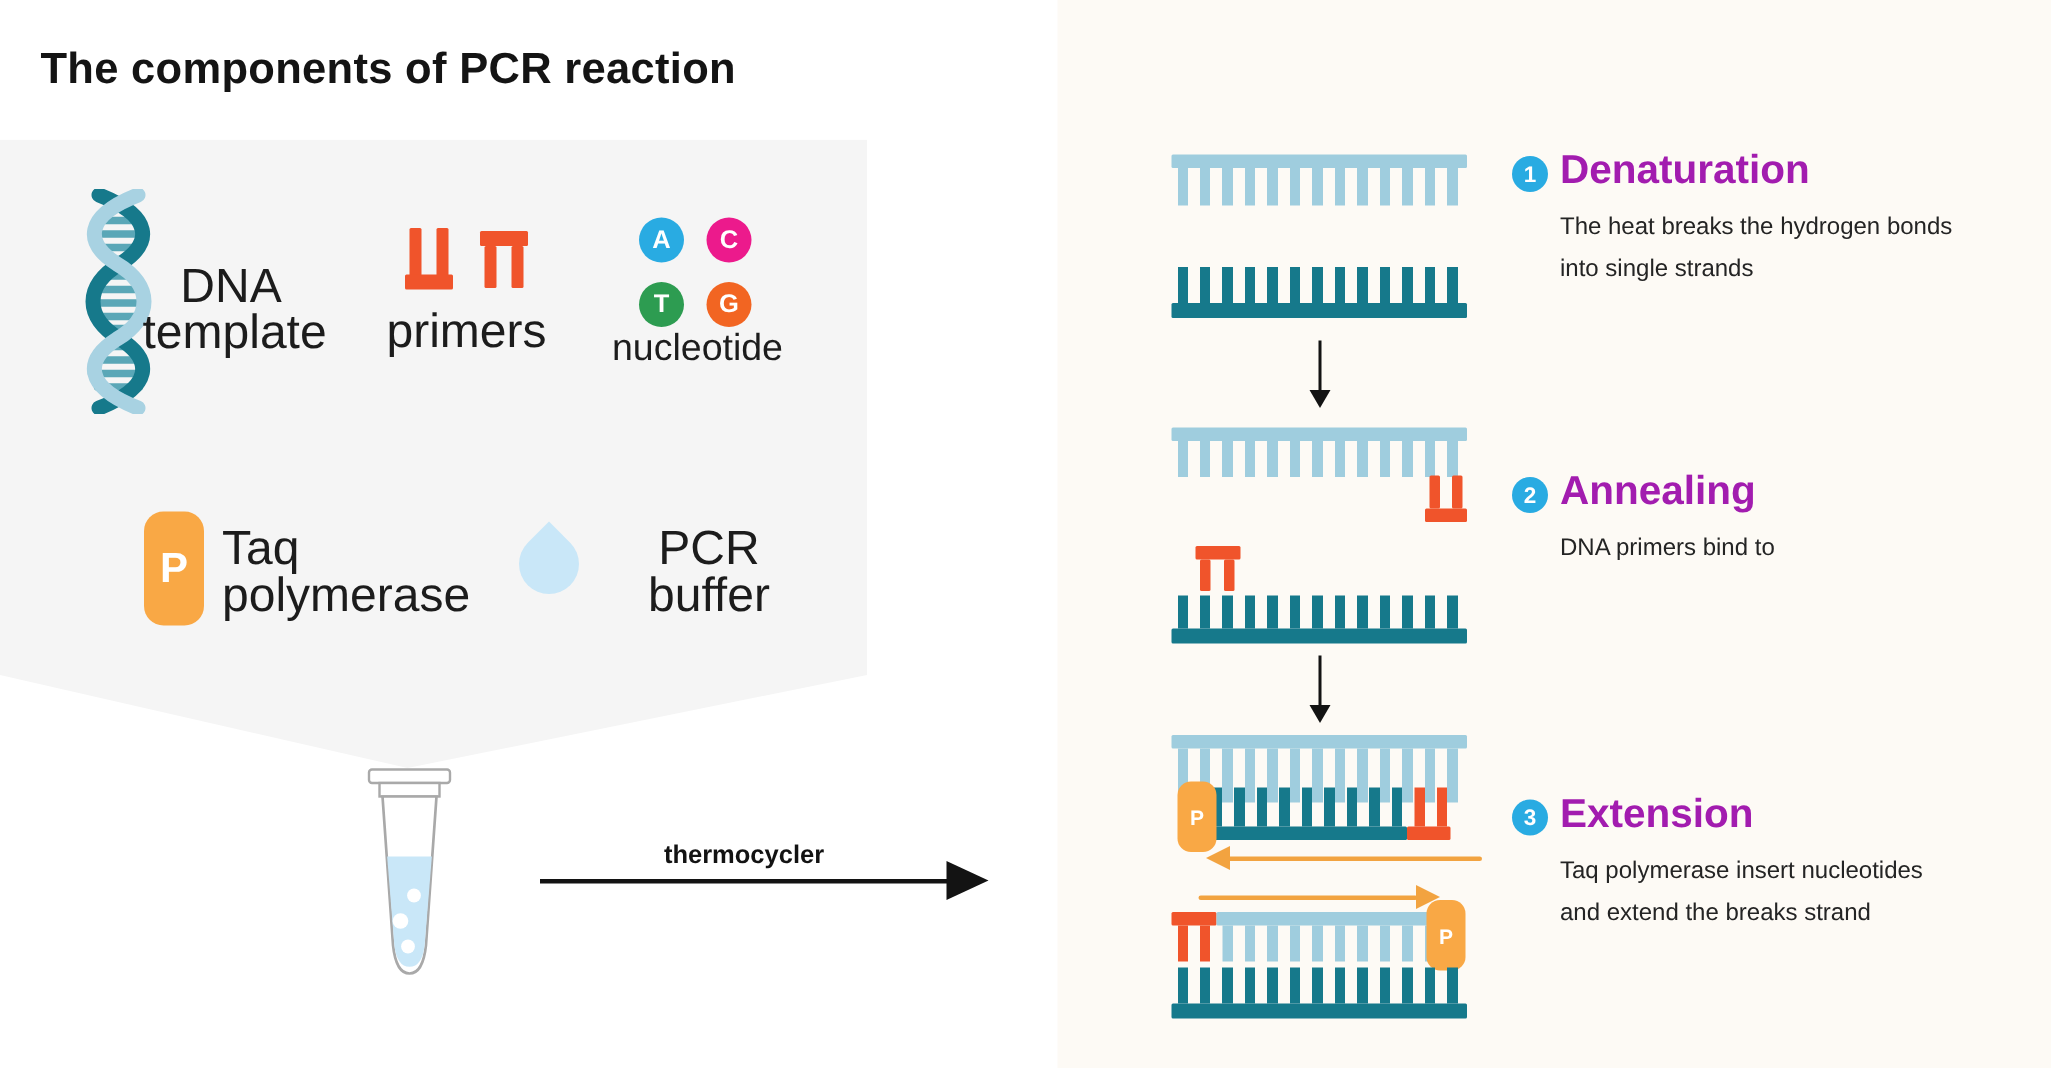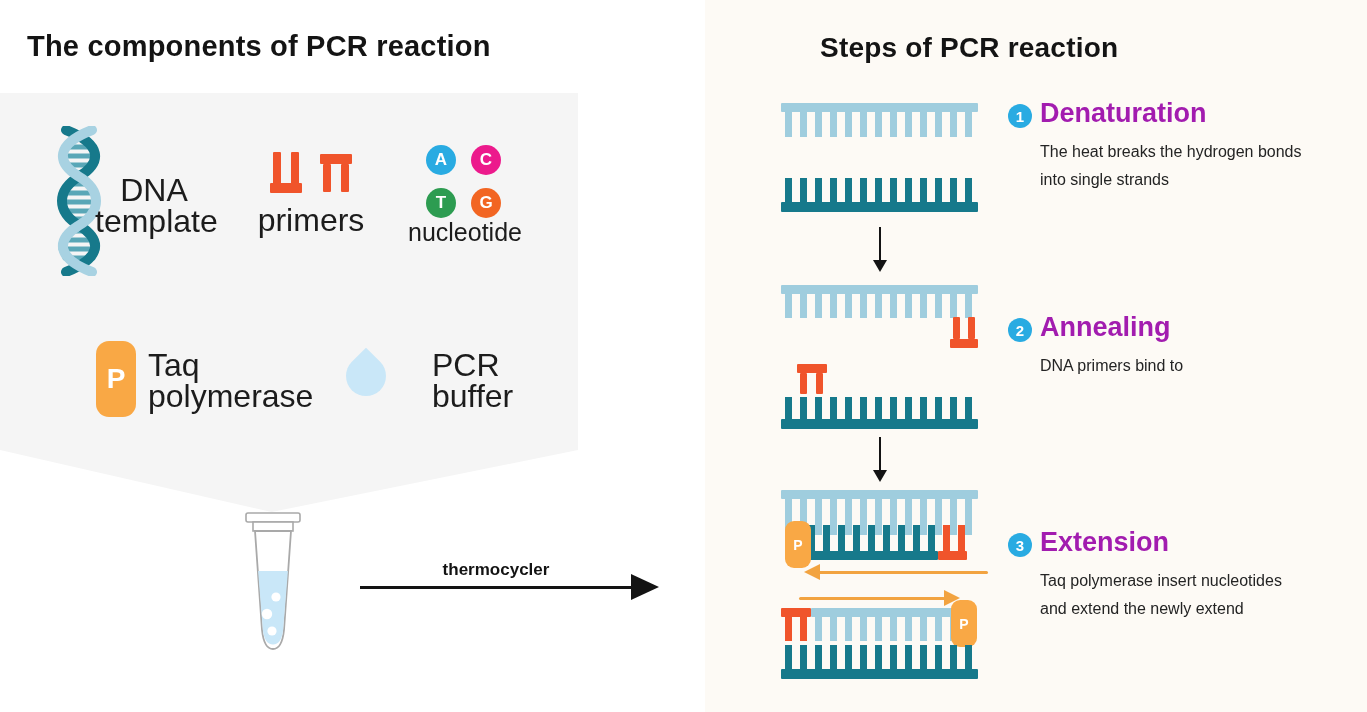--- a/index.html
+++ b/index.html
@@ -118,40 +118,39 @@
 
   <div class="abs pill" style="left:96px; top:341px; width:40px; height:76px; border-radius:13px; font-size:28px;">
     <span>P</span>
   </div>
   <div class="abs comp-label" style="left:148px; top:350px;">
     <div>Taq</div>
     <div>polymerase</div>
   </div>
 
   <div class="abs drop" style="left:346px; top:356px;"></div>
-  <div class="abs comp-label" style="left:432px; top:350px;">
+  <div class="abs comp-label" style="left:432px; top:350px;text-align:center;">
     <div>PCR</div>
     <div>buffer</div>
   </div>
 
   <svg class="abs" style="left:237px; top:509px;" width="72" height="152" viewBox="0 0 72 152">
     <rect x="9" y="4" width="54" height="9" rx="2" fill="#ffffff" stroke="#A9A9A9" stroke-width="1.6"></rect>
     <rect x="16" y="13" width="40" height="9" fill="#ffffff" stroke="#A9A9A9" stroke-width="1.6"></rect>
     <path d="M18,22 L25,121 Q27,140 36,140 Q45,140 47,121 L54,22 Z" fill="#ffffff" stroke="#A9A9A9" stroke-width="1.8"></path>
     <path d="M21.1,62 L25.9,121 Q27.5,135.5 36,135.5 Q44.5,135.5 46.1,121 L50.9,62 Z" fill="#C9E7F8"></path>
     <circle cx="39" cy="88" r="4.6" fill="#ffffff"></circle>
     <circle cx="30" cy="105" r="5.2" fill="#ffffff"></circle>
     <circle cx="35" cy="122" r="4.6" fill="#ffffff"></circle>
   </svg>
 
   <div class="abs thermo-label" style="left:360px; top:560px; width:272px; text-align:center;">thermocycler</div>
   <div class="abs" style="left:360px; top:586px; width:273px; height:3px; background:#131313;"></div>
   <div class="abs" style="left:631px; top:574px; width:0; height:0; border-top:13px solid transparent; border-bottom:13px solid transparent; border-left:28px solid #131313;"></div>
 
-  <div class="abs main-title" style="left:820px; top:32px; font-size:28px;">Steps of PCR reaction</div>
 
   <div class="abs bb-lb" style="left:781px; top:103px; width:197px; height:9px;"></div>
   <div class="abs teeth-lb" style="left:785px; top:112px; width:190px; height:25px;"></div>
   <div class="abs teeth-tl" style="left:785px; top:178px; width:190px; height:24px;"></div>
   <div class="abs bb-tl" style="left:781px; top:202px; width:197px; height:10px;"></div>
 
   <div class="abs step-badge" style="left:1008px; top:104px;">
     <span>1</span>
   </div>
   <div class="abs step-name" style="left:1040px; top:98px;">Denaturation</div>
@@ -215,16 +214,16 @@
   </div>
   <div class="abs teeth-tl" style="left:785px; top:645px; width:190px; height:24px;"></div>
   <div class="abs bb-tl" style="left:781px; top:669px; width:197px; height:10px;"></div>
 
   <div class="abs step-badge" style="left:1008px; top:533px;">
     <span>3</span>
   </div>
   <div class="abs step-name" style="left:1040px; top:527px;">Extension</div>
   <div class="abs step-desc" style="left:1040px; top:567px;">
     <div>Taq polymerase insert nucleotides</div>
-    <div>and extend the newly extend</div>
+    <div>and extend the breaks strand</div>
   </div>
 
 </div>
 
 </body></html>

